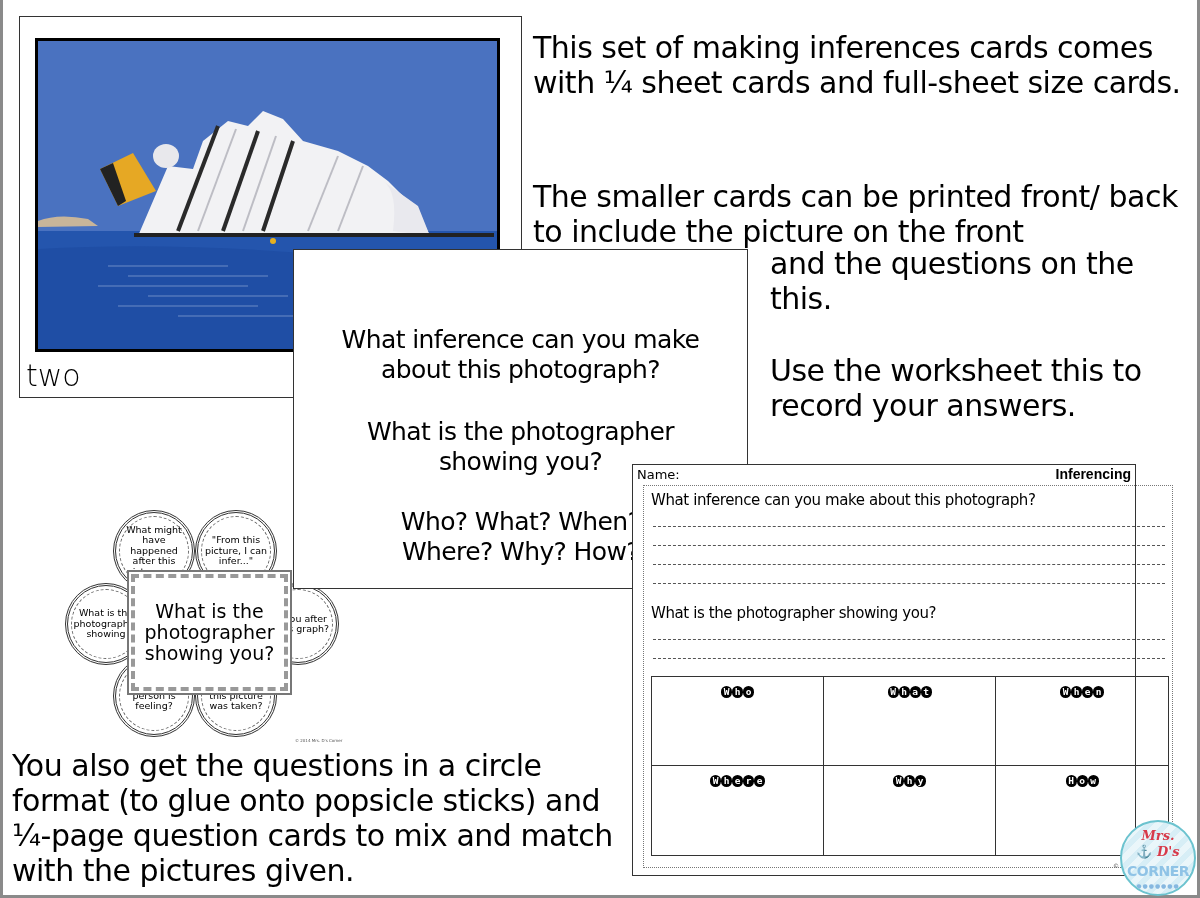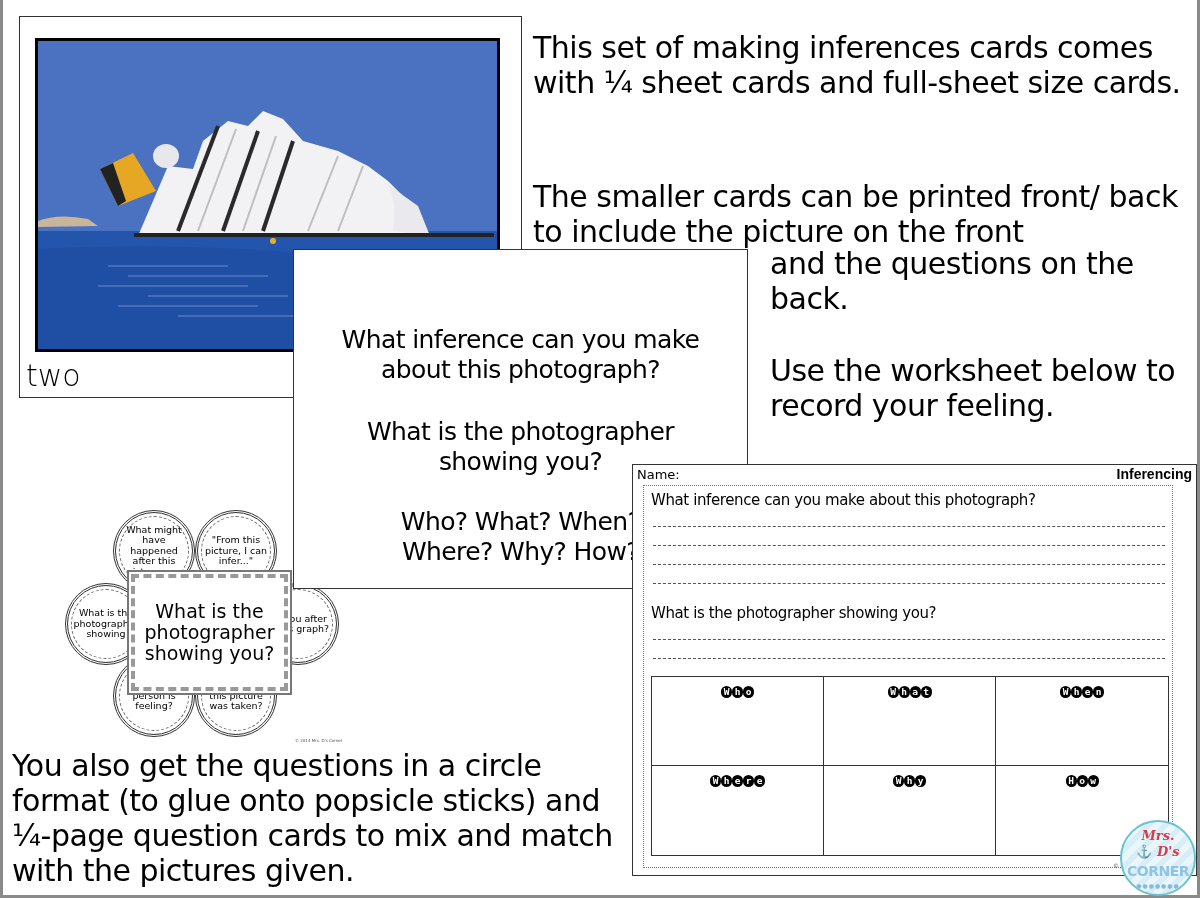--- a/index.html
+++ b/index.html
@@ -62,21 +62,21 @@
   .center-card {
     position: absolute; left: 112px; top: 65px; width: 165px; height: 125px;
     background: #fff; border: 2px solid #777; outline: 4px dashed #999; outline-offset: -8px;
     display: flex; align-items: center; justify-content: center; text-align: center;
     font-size: 19px; line-height: 21px; padding: 10px;
   }
   .tiny-copyright { position: absolute; left: 280px; top: 233px; font-size: 4px; color: #555; }
 
   
   .worksheet {
-    position: absolute; left: 632px; top: 464px; width: 565px; height: 412px;
+    position: absolute; left: 632px; top: 464px; width: 504px; height: 412px;
     border: 1.5px solid #333; background: #fff;
   }
   .ws-name { position: absolute; left: 4px; top: 2px; font-size: 13px; }
   .ws-title { position: absolute; right: 4px; top: 1px; font-size: 14px; font-weight: bold; font-family: "Liberation Sans", sans-serif; padding-left: 8px; }
   .ws-inner {
     position: absolute; left: 10px; top: 20px; width: 530px; height: 383px;
     border: 1px dotted #777;
   }
   .ws-q { position: absolute; left: 7px; font-size: 15px; letter-spacing: -0.4px; }
   .ws-q1 { top: 5px; }
@@ -144,22 +144,22 @@
       <polygon points="62,128 75,122 88,160 80,165" fill="#222"></polygon>
       <rect x="96" y="192" width="360" height="4" fill="#222"></rect>
       <circle cx="235" cy="200" r="3" fill="#e6b020"></circle>
     </svg>
   </div>
   <div class="photo-label">two</div>
 </div>
 
 <div class="text-block para1">This set of making inferences cards comes with ¼ sheet cards and full-sheet size cards.</div>
 <div class="text-block para2a">The smaller cards can be printed front/ back to include the picture on the front</div>
-<div class="text-block para2b">and the questions on the back.</div>
-<div class="text-block para3">Use the worksheet below to record your feeling.</div>
+<div class="text-block para2b">and the questions on the this.</div>
+<div class="text-block para3">Use the worksheet this to record your answers.</div>
 
 <div class="circles-area">
   <div class="circle" style="left:98px;top:5px;">
       <span>What might have happened after this picture was</span>
     </div>
   <div class="circle" style="left:180px;top:5px;">
       <span>"From this picture, I can infer..."</span>
     </div>
   <div class="circle" style="left:50px;top:78px;">
       <span>What is the photographer showing</span>

